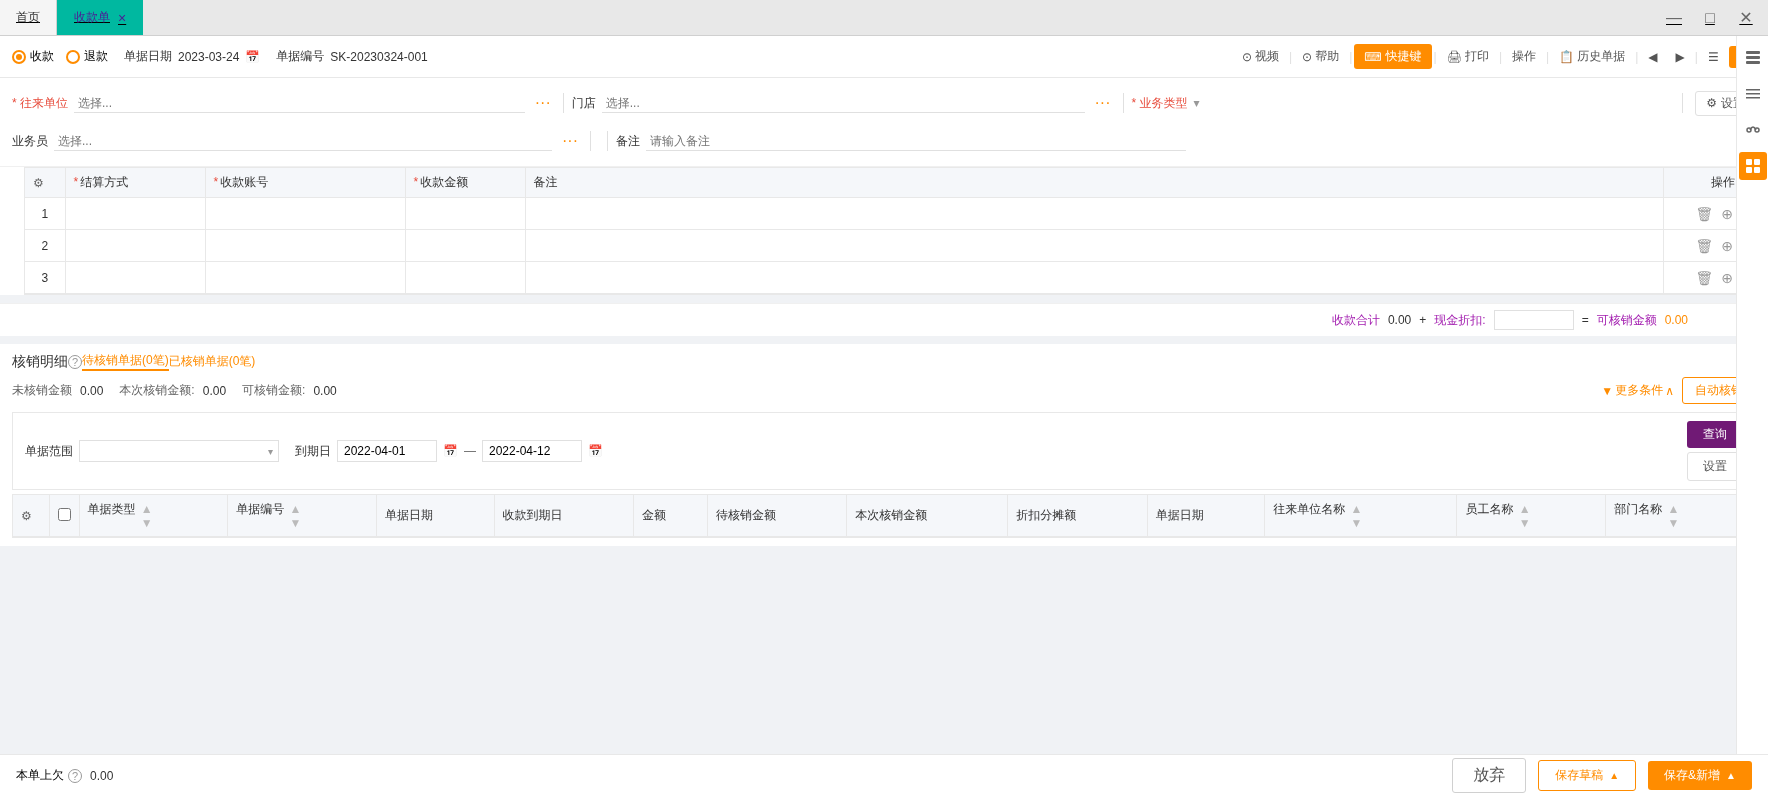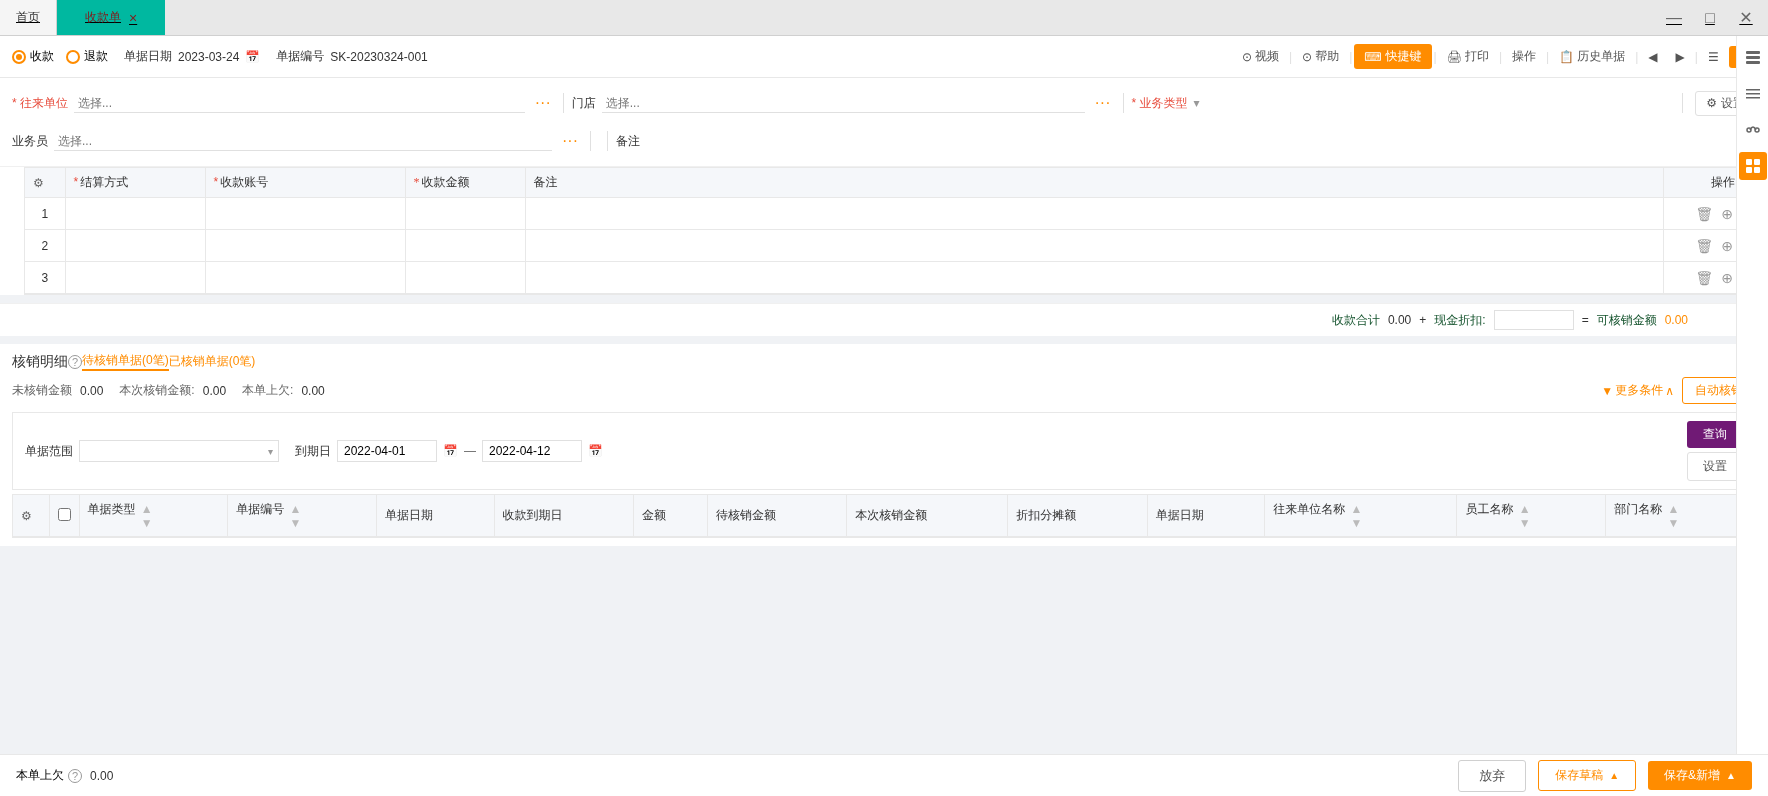--- a/index.html
+++ b/index.html
@@ -9,22 +9,22 @@
     .tab-bar {
       display: flex; align-items: center; background: #e8e8e8; height: 36px;
       border-bottom: 1px solid #d0d0d0;
       text-decoration: underline;
     }
     .tab-home {
       padding: 0 16px; height: 100%; display: flex; align-items: center;
       background: #f5f5f5; color: #333; cursor: pointer; border-right: 1px solid #d0d0d0;
     }
     .tab-active {
-      padding: 0 28px; height: 100%; display: flex; align-items: center;
-      background: #00b8a0; color: #7f1d1d; cursor: pointer; gap: 8px;
+      padding: 0 17px; height: 100%; display: flex; align-items: center;
+      background: #00b8a0; color: #4c1d95; cursor: pointer; gap: 8px;
     }
     .tab-close { font-size: 14px; cursor: pointer; }
     .tab-spacer { flex: 1; }
     .tab-actions { display: flex; align-items: center; gap: 8px; padding-right: 8px; }
     .win-btn { width: 28px; height: 28px; display: flex; align-items: center; justify-content: center; cursor: pointer; color: #666; font-size: 16px; }
 
     
     .toolbar {
       display: flex; align-items: center; background: #fff; height: 42px;
       padding: 0 12px; border-bottom: 1px solid #e8e8e8; gap: 16px;
@@ -84,21 +84,21 @@
     .data-table td:last-child, .data-table th:last-child { border-right: none; }
     .row-num { color: #999; text-align: center; }
     .action-cell { display: flex; align-items: center; gap: 4px; justify-content: flex-end; }
     .action-icon { cursor: pointer; color: #999; font-size: 14px; padding: 2px; }
 
     
     .summary-row {
       display: flex; align-items: center; justify-content: flex-end;
       padding: 6px 16px; gap: 8px; background: #fff; border-top: 1px solid #f0f0f0;
     }
-    .summary-label { color: #14532d; }
+    .summary-label { color: #a21caf; }
     .summary-value { color: #333; }
     .summary-highlight { color: #ff8c00; font-weight: 500; }
     .summary-input {
       border: 1px solid #e0e0e0; padding: 2px 6px; width: 80px; outline: none;
     }
 
     
     .section-divider { height: 8px; background: #f0f2f5; }
 
     
@@ -153,21 +153,21 @@
     
     .bottom-bar {
       position: fixed; bottom: 0; left: 0; right: 0; height: 42px;
       background: #fff; border-top: 1px solid #e8e8e8;
       display: flex; align-items: center; padding: 0 16px; gap: 12px;
     }
     .bottom-info { display: flex; align-items: center; gap: 4px; }
     .bottom-spacer { flex: 1; }
     .btn-abandon {
       background: #fff; border: 1px solid #d0d0d0; color: #555;
-      padding: 6px 20px; cursor: pointer; border-radius: 3px; font-size: 13px;
+      padding: 6px 20px; cursor: pointer; border-radius: 3px; font-size: 16px;
     }
     .btn-save-draft {
       background: #fff; border: 1px solid #ff8c00; color: #ff8c00;
       padding: 6px 16px; cursor: pointer; border-radius: 3px; font-size: 13px;
       display: flex; align-items: center; gap: 6px;
     }
     .btn-save-new {
       background: #ff8c00; border: none; color: #fff;
       padding: 6px 16px; cursor: pointer; border-radius: 3px; font-size: 13px;
       display: flex; align-items: center; gap: 6px;
@@ -317,36 +317,37 @@
       <span class="form-field-label optional">业务员</span>
       <input class="form-input" type="text" placeholder="选择..." style="">
       <span class="more-btn">···</span>
     </div>
     <div class="field-separator"></div>
 
     <div class="field-separator"></div>
 
     <div class="form-field" style="flex:2;">
       <span class="form-field-label optional">备注</span>
+      <input class="form-input" type="text" placeholder="请输入备注" style="">
     </div>
     <div style="flex:2;"></div>
   </div>
 </div>
 
 <div style="padding:0 12px 0 12px;background:#fff;">
   <div class="table-wrapper">
     <table class="data-table">
       <thead>
         <tr>
           <th style="width:40px;">
             <span class="gear-icon">⚙</span>
           </th>
           <th style="width:140px;" class="required">结算方式</th>
           <th style="width:200px;" class="required">收款账号</th>
-          <th style="width:120px;font-family:Liberation Serif, serif;" class="required">收款金额</th>
+          <th style="width:120px;" class="required">收款金额</th>
           <th>备注</th>
           <th style="width:80px;text-align:right;">操作</th>
         </tr>
       </thead>
       <tbody>
         <tr>
           <td class="row-num">1</td>
           <td></td>
           <td></td>
           <td></td>
@@ -415,21 +416,21 @@
     <div style="display:flex;align-items:center;gap:16px;">
       <div class="hx-info-item">
         <span class="hx-info-label">未核销金额</span>
         <span class="hx-info-value" style="margin-left:4px;">0.00</span>
       </div>
       <div class="hx-info-item">
         <span class="hx-info-label">本次核销金额:</span>
         <span class="hx-info-value" style="margin-left:4px;">0.00</span>
       </div>
       <div class="hx-info-item">
-        <span class="hx-info-label">本单上欠:</span>
+        <span class="hx-info-label">可核销金额:</span>
         <span class="hx-info-value" style="margin-left:4px;">0.00</span>
       </div>
     </div>
     <div style="margin-left:auto;display:flex;align-items:center;gap:8px;">
       <span class="more-cond-btn">
         <span>▼</span>
         <span>更多条件</span>
         <span>∧</span>
       </span>
       <button class="auto-btn">自动核销</button>

